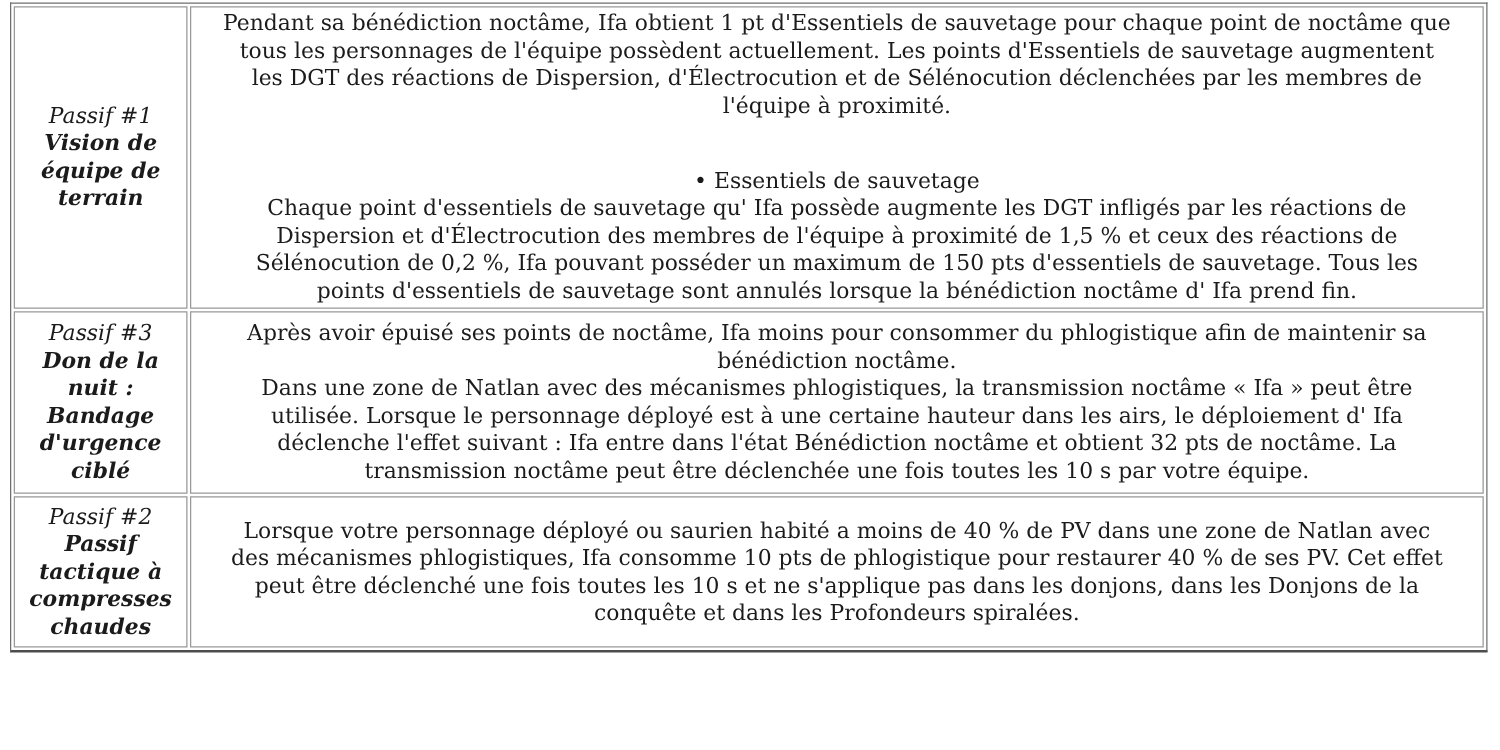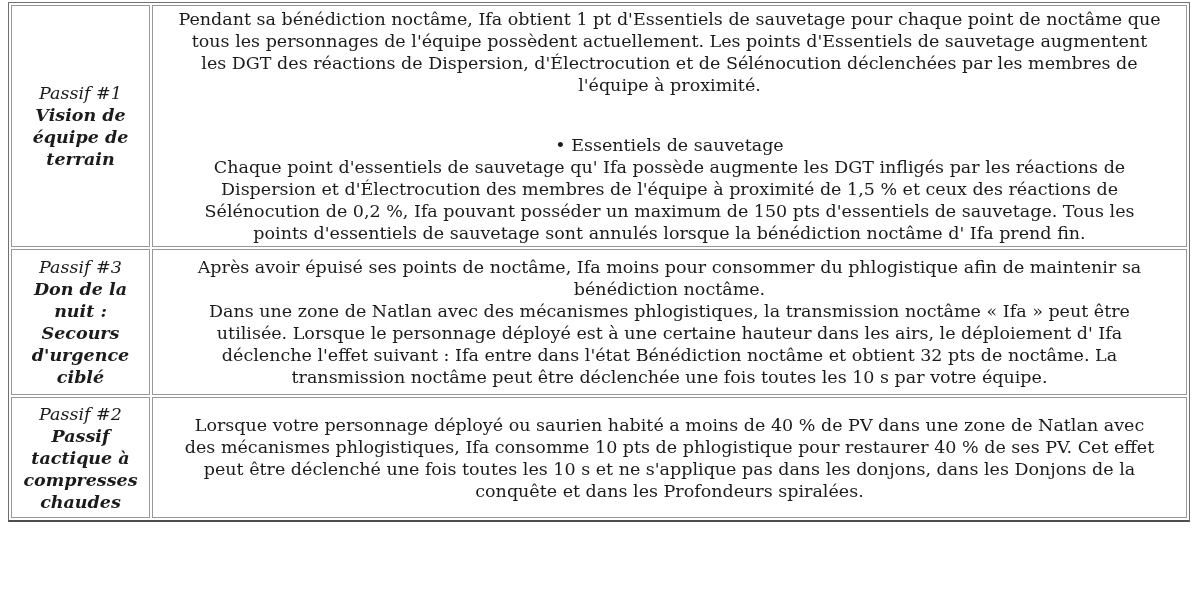--- a/index.html
+++ b/index.html
@@ -73,21 +73,21 @@
         <td class="desc-cell">
           <p>Pendant sa bénédiction noctâme, Ifa obtient 1 pt d'Essentiels de sauvetage pour chaque point de noctâme que tous les personnages de l'équipe possèdent actuellement. Les points d'Essentiels de sauvetage augmentent les DGT des réactions de Dispersion, d'Électrocution et de Sélénocution déclenchées par les membres de l'équipe à proximité.</p>
           <div class="spacer"></div>
           <p class="bullet-heading">• Essentiels de sauvetage</p>
           <p>Chaque point d'essentiels de sauvetage qu' Ifa possède augmente les DGT infligés par les réactions de Dispersion et d'Électrocution des membres de l'équipe à proximité de 1,5 % et ceux des réactions de Sélénocution de 0,2 %, Ifa pouvant posséder un maximum de 150 pts d'essentiels de sauvetage. Tous les points d'essentiels de sauvetage sont annulés lorsque la bénédiction noctâme d' Ifa prend fin.</p>
         </td>
       </tr>
       <tr class="row-3">
         <td class="label-cell">
           <div>Passif #3</div>
-          <div class="passive-name">Don de la nuit : Secours d'urgence ciblé</div>
+          <div class="passive-name">Don de la nuit : Bandage d'urgence ciblé</div>
         </td>
         <td class="desc-cell">
           <p>Après avoir épuisé ses points de noctâme, Ifa moins pour consommer du phlogistique afin de maintenir sa bénédiction noctâme.</p>
           <p>Dans une zone de Natlan avec des mécanismes phlogistiques, la transmission noctâme « Ifa » peut être utilisée. Lorsque le personnage déployé est à une certaine hauteur dans les airs, le déploiement d' Ifa déclenche l'effet suivant : Ifa entre dans l'état Bénédiction noctâme et obtient 32 pts de noctâme. La transmission noctâme peut être déclenchée une fois toutes les 10 s par votre équipe.</p>
         </td>
       </tr>
       <tr class="row-4">
         <td class="label-cell">
           <div>Passif #2</div>
           <div class="passive-name">Passif tactique à compresses chaudes</div>

